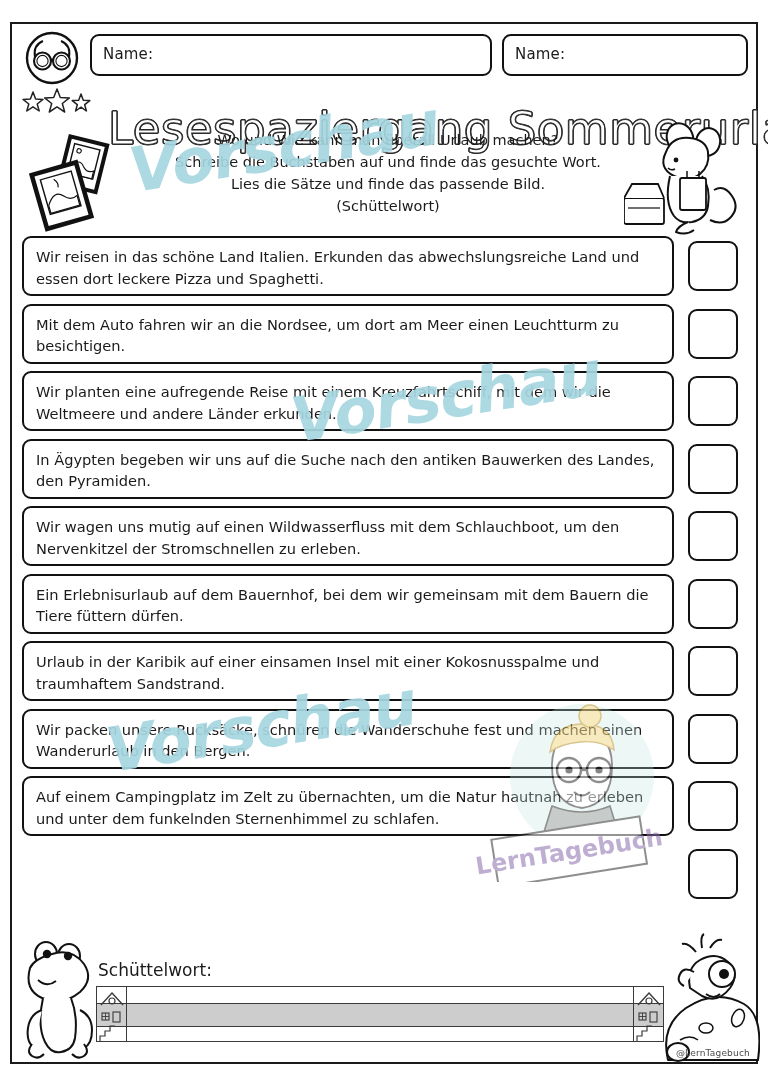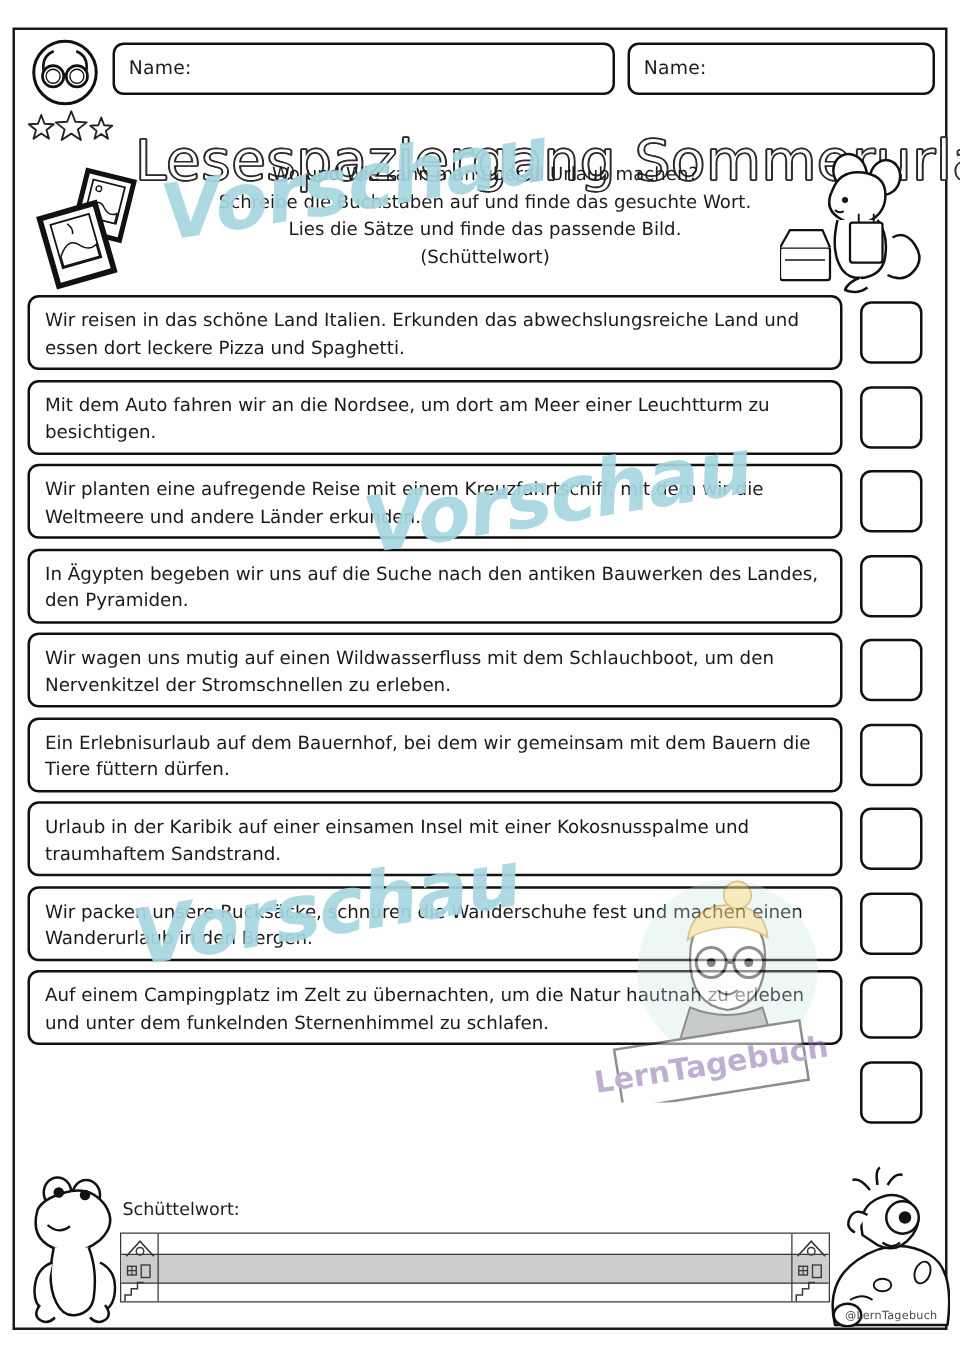--- a/index.html
+++ b/index.html
@@ -137,21 +137,21 @@
     width: 50px; height: 50px;
     border: 2.2px solid #111;
     border-radius: 9px;
     background: #fff;
     z-index: 2;
   }
 
   
   .schuettel-label {
     position: absolute; left: 86px; top: 936px;
-    font-size: 14px; color: #1b1b1b;
+    font-size: 17px; color: #1b1b1b;
   }
   .writing-line {
     position: absolute; left: 84px; top: 962px;
     width: 568px; height: 56px;
     border: 1.6px solid #3a3a3a;
     background: #fff;
     z-index: 3;
   }
   .writing-line .band {
     position: absolute; left: 0; top: 16px;
@@ -272,21 +272,21 @@
   </div>
 
   <div class="rows">
 
     <div class="row">
       <div class="sentence-box">Wir reisen in das schöne Land Italien. Erkunden das abwechslungsreiche Land und essen dort leckere Pizza und Spaghetti.</div>
       <div class="answer-box"></div>
     </div>
 
     <div class="row">
-      <div class="sentence-box">Mit dem Auto fahren wir an die Nordsee, um dort am Meer einer Leuchtturm zu besichtigen.</div>
+      <div class="sentence-box">Mit dem Auto fahren wir an die Nordsee, um dort am Meer einen Leuchtturm zu besichtigen.</div>
       <div class="answer-box"></div>
     </div>
 
     <div class="row">
       <div class="sentence-box">Wir planten eine aufregende Reise mit einem Kreuzfahrtschiff, mit dem wir die Weltmeere und andere Länder erkunden.</div>
       <div class="answer-box"></div>
     </div>
 
     <div class="row">
       <div class="sentence-box">In Ägypten begeben wir uns auf die Suche nach den antiken Bauwerken des Landes, den Pyramiden.</div>

